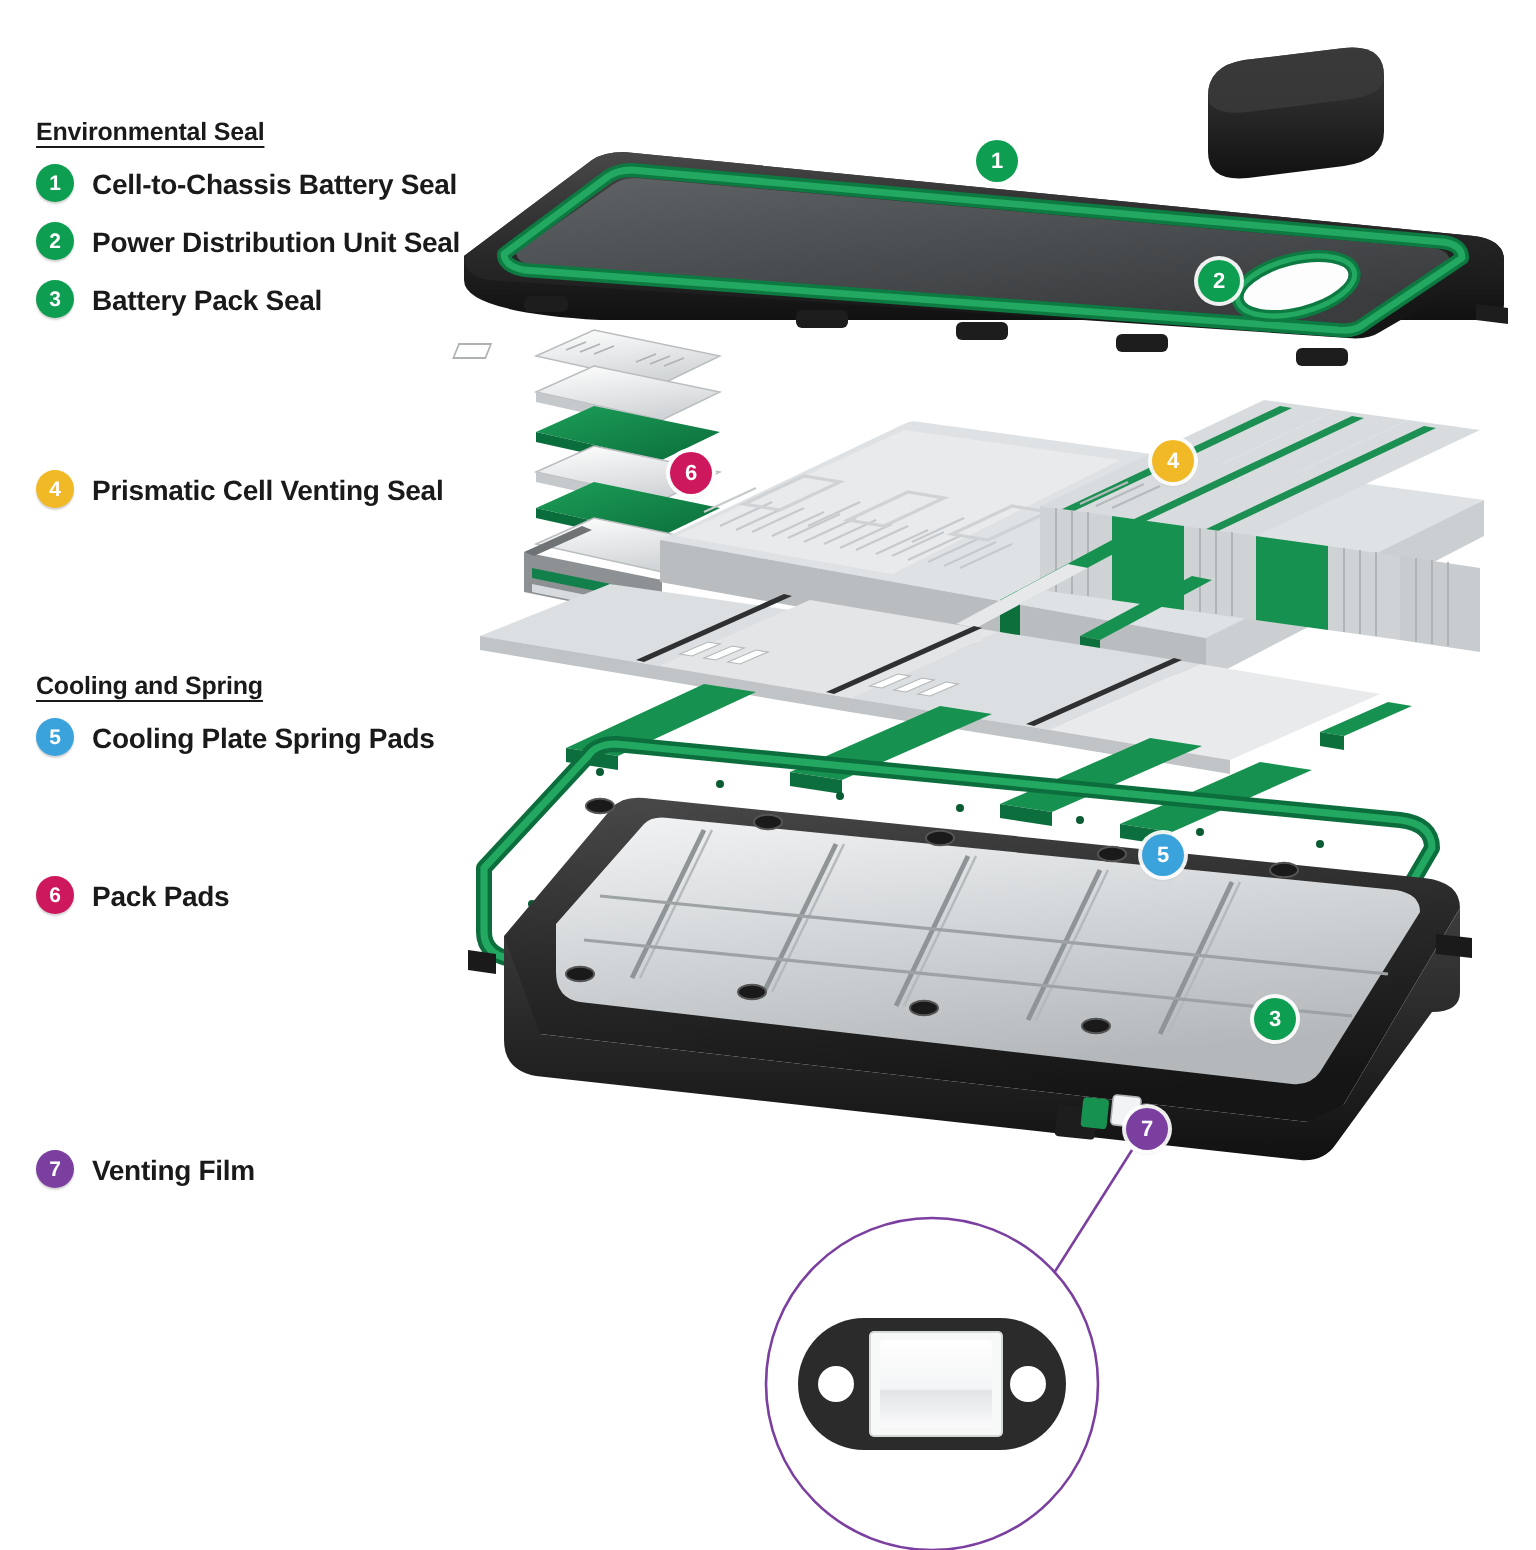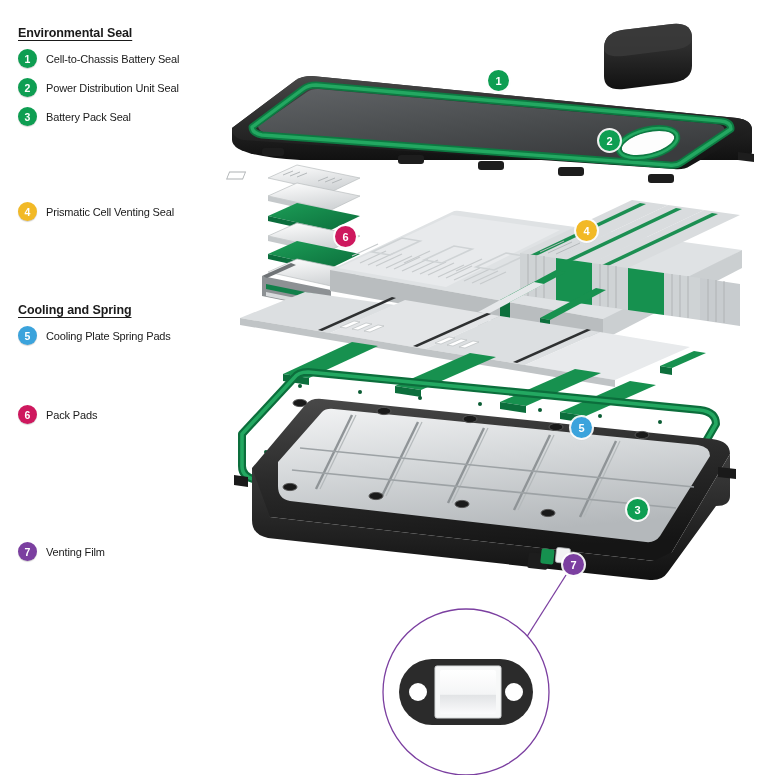--- a/index.html
+++ b/index.html
@@ -1,30 +1,30 @@
 <!DOCTYPE html>
 <html><head>
 <meta charset="utf-8">
 <style>
   html,body{margin:0;padding:0;background:#ffffff;}
   body{width:768px;height:775px;position:relative;overflow:hidden;
        font-family:"Liberation Sans", sans-serif;color:#1a1a1a;}
 
   
   #legend{position:absolute;left:0;top:0;width:260px;height:775px;}
-  .grp{position:absolute;left:18px;width:240px;}
+  .grp{position:absolute;left:18px;width:240px;margin-top:33px;}
   .grp-title{font-size:12.5px;font-weight:bold;color:#1a1a1a;
              text-decoration:underline;text-underline-offset:3px;
              letter-spacing:-0.1px;margin-bottom:9px;white-space:nowrap;}
   .item{display:flex;align-items:center;margin-bottom:10px;}
   .badge{width:19px;height:19px;border-radius:50%;flex:0 0 19px;
          color:#fff;font-size:10.5px;font-weight:bold;
          display:flex;align-items:center;justify-content:center;
          box-shadow:0 1px 1px rgba(0,0,0,.18);}
-  .item-label{font-size:11px;font-weight:normal;margin-left:9px;
+  .item-label{font-size:14px;font-weight:bold;margin-left:9px;
               letter-spacing:-0.15px;white-space:nowrap;}
 
   
   #diagram{position:absolute;left:0;top:0;width:768px;height:775px;}
   .callout{position:absolute;width:21px;height:21px;border-radius:50%;
            color:#fff;font-size:11px;font-weight:bold;
            display:flex;align-items:center;justify-content:center;
            box-shadow:0 0 0 2px rgba(255,255,255,.92), 0 1px 2px rgba(0,0,0,.3);
            z-index:40;}
 </style>

